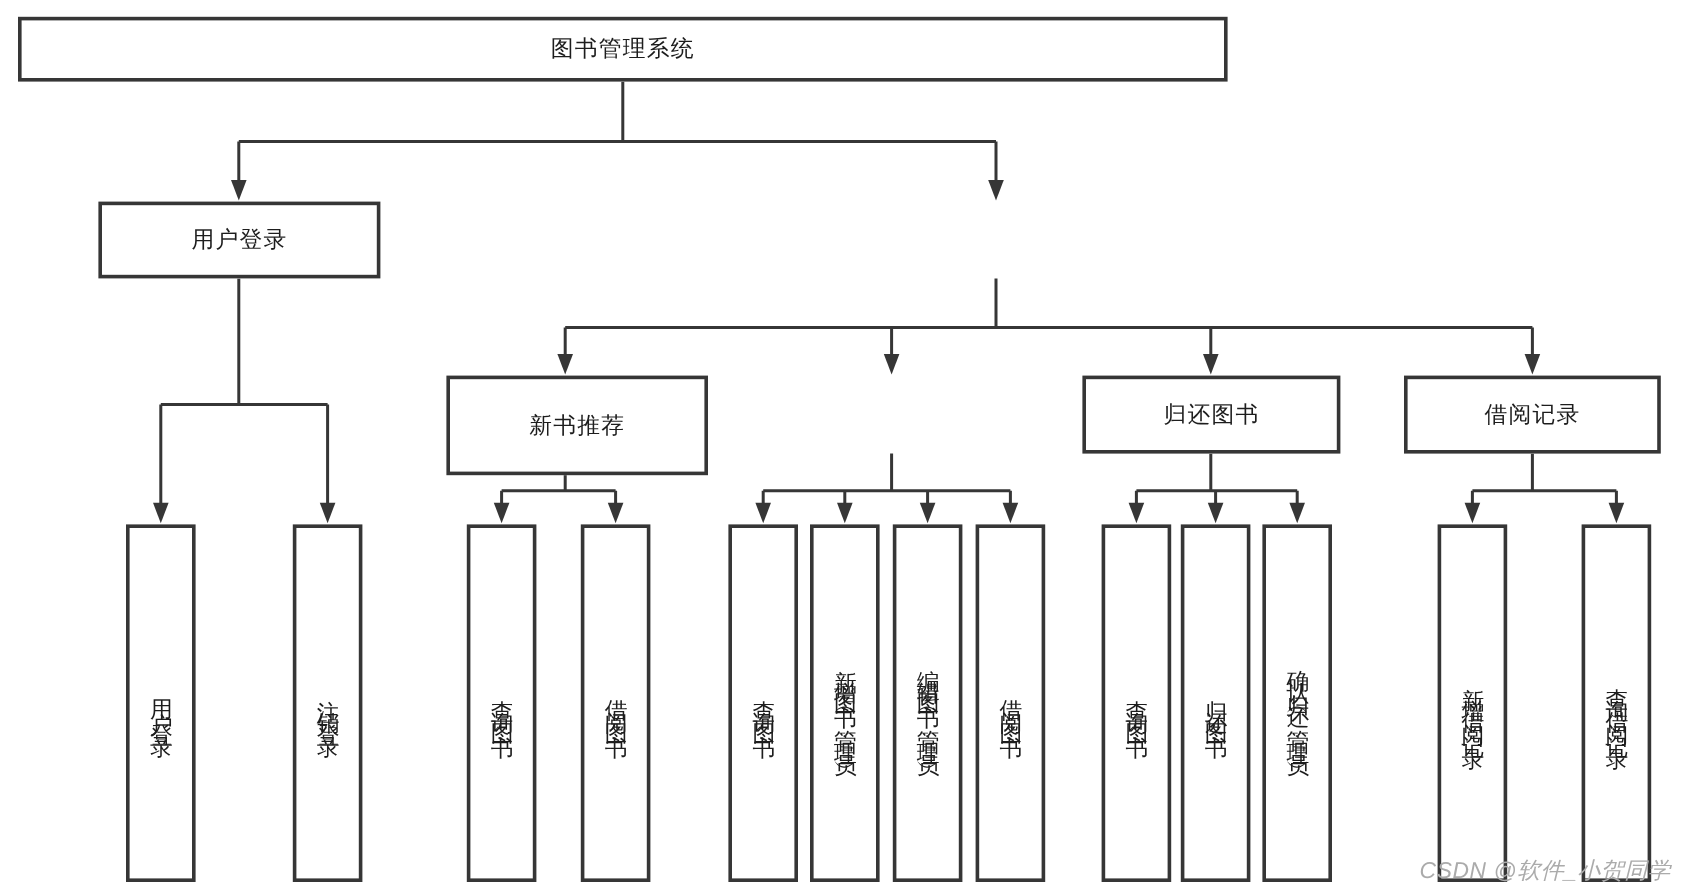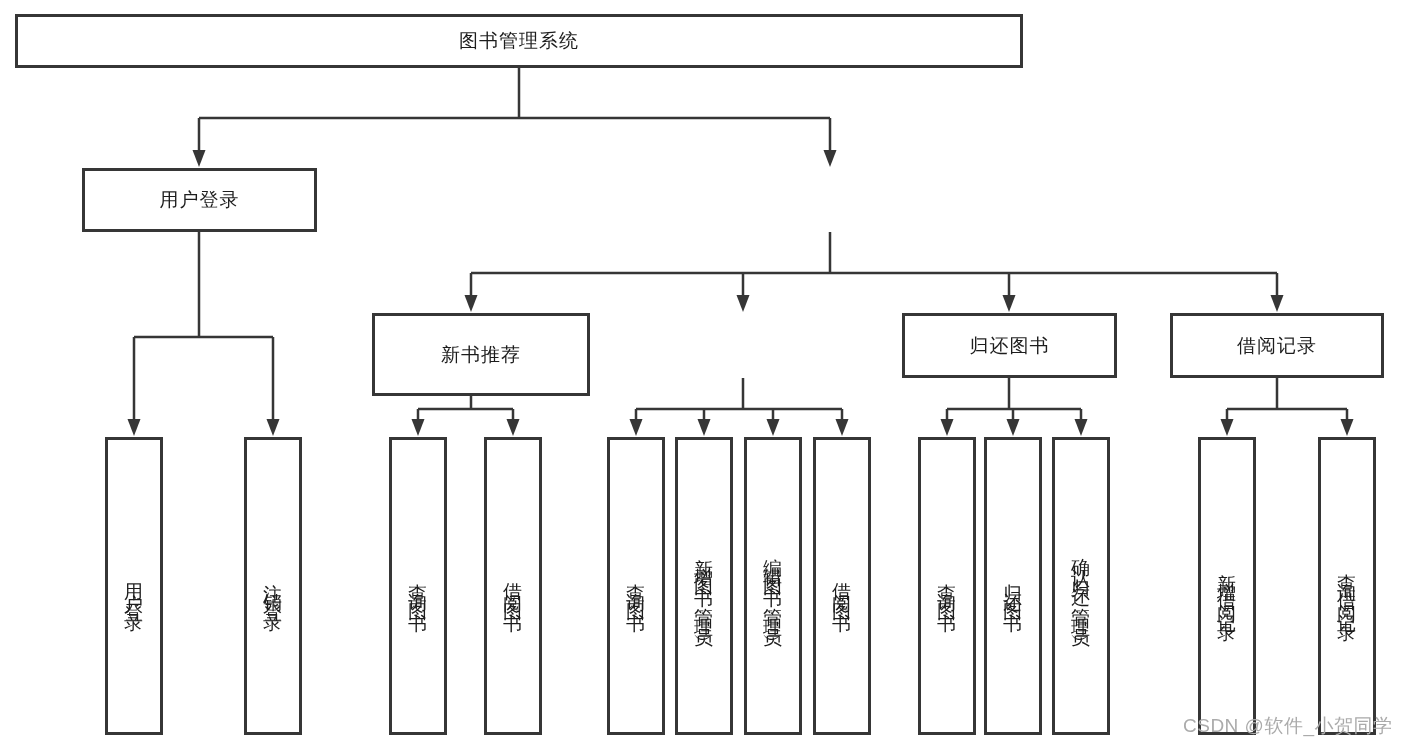--- a/index.html
+++ b/index.html
@@ -37,20 +37,21 @@
     padding-top:4px;
   }
   .watermark{
     position:absolute;
     left:1183px;top:713px;
     font-size:19px;
     color:var(--wm);
     white-space:nowrap;
     z-index:5;
     letter-spacing:0.5px;
+    font-style:italic;
   }
 </style>
 </head>
 <body>
 
 <div class="canvas">
 
   <svg class="wires" width="1405" height="747" viewBox="0 0 1405 747">
     <g stroke="#363636" stroke-width="2.5" fill="none">
 

